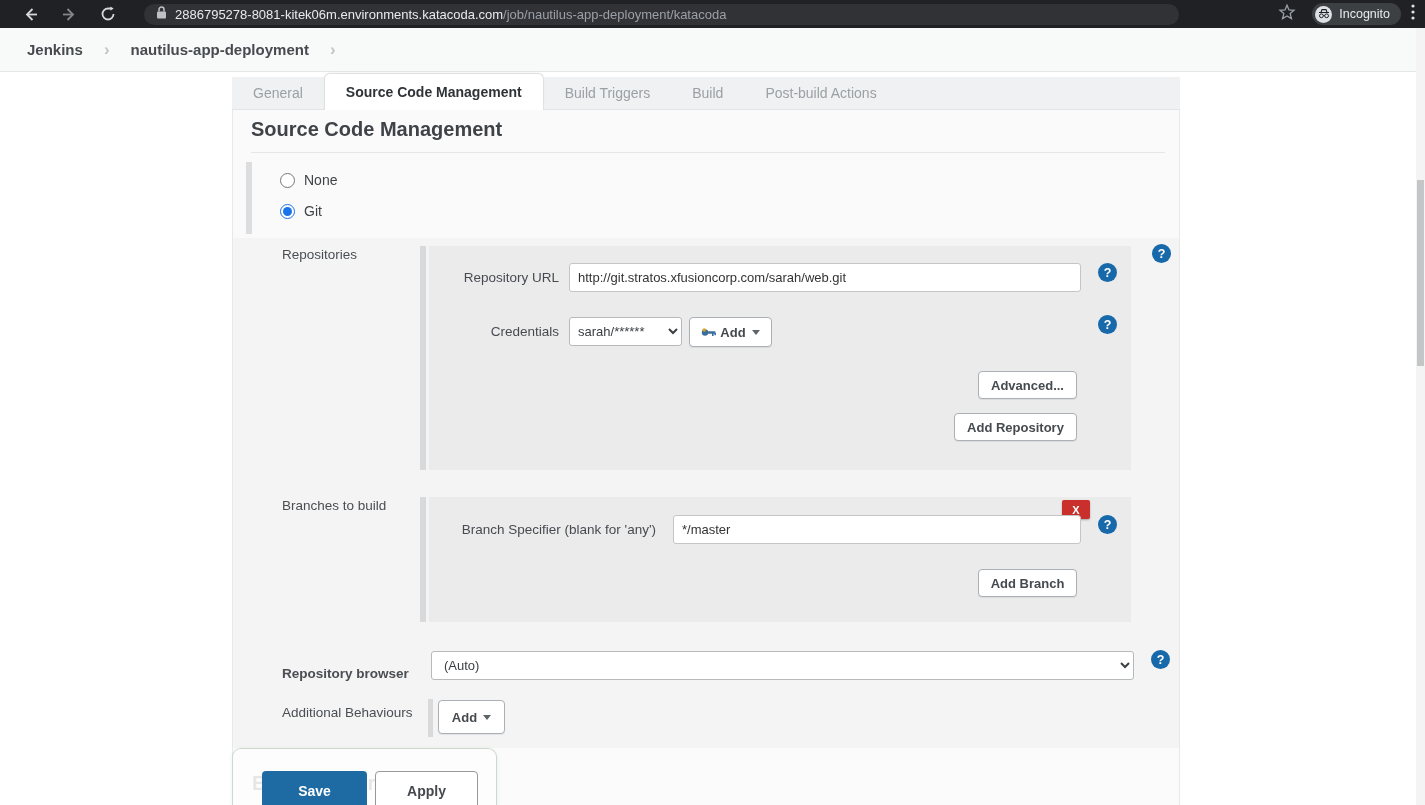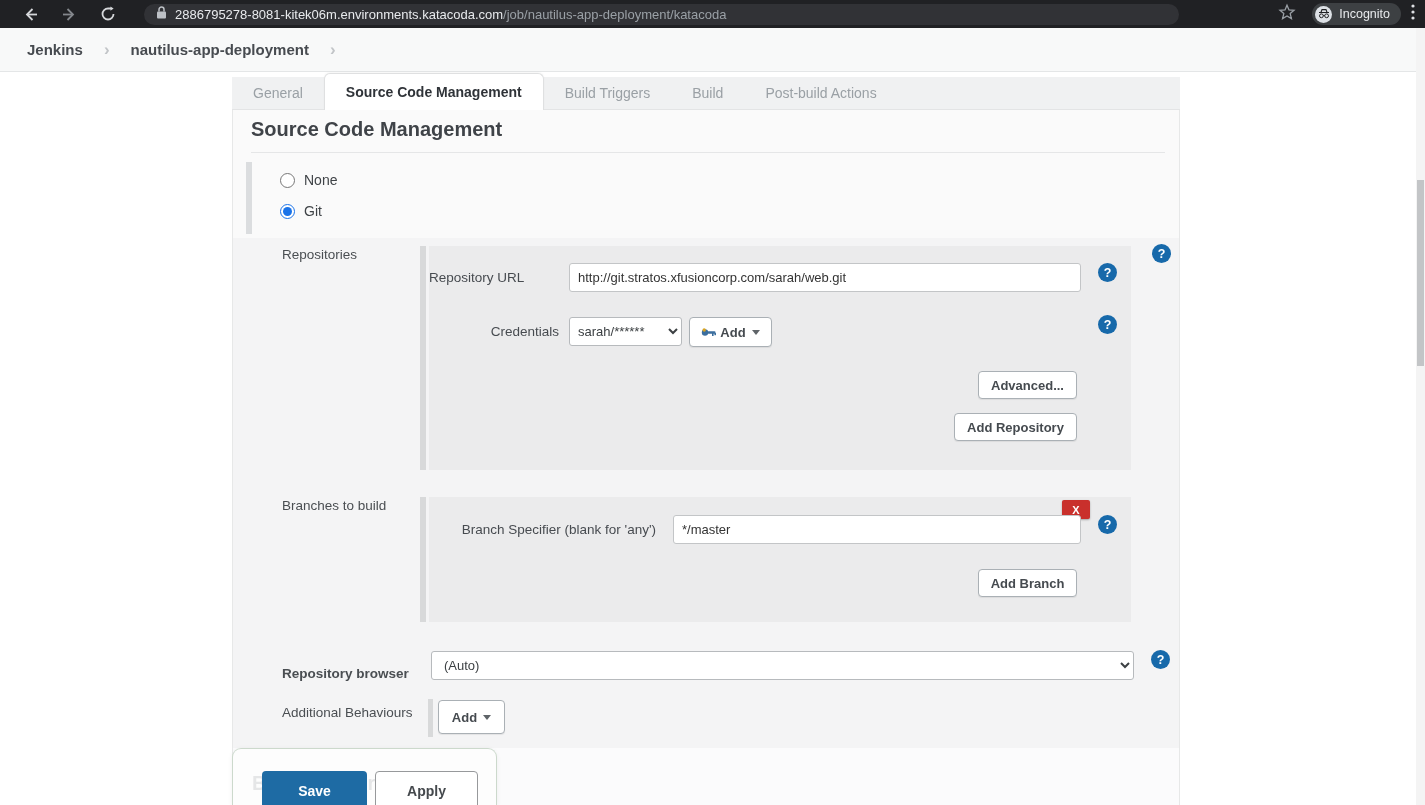--- a/index.html
+++ b/index.html
@@ -174,21 +174,21 @@
   </label>
   <label class="radio-row" style="top:93px;">
     <input type="radio" name="scm" checked="" style="">
     <span>Git</span>
   </label>
 
   <div class="row-label" style="top:137px;">Repositories</div>
   <div class="help" style="left:919px; top:134px;">?</div>
   <div class="dragbar" style="left:187px; top:136px; height:224px;"></div>
   <div class="panel" style="top:136px; height:224px;">
-    <div class="flabel" style="position:absolute; left:0; top:24px; width:130px; ">Repository URL</div>
+    <div class="flabel" style="position:absolute; left:0; top:24px; width:130px; text-align:right;">Repository URL</div>
     <input class="txt" style="left: 140px; top: 17px; width: 512px;" value="http://git.stratos.xfusioncorp.com/sarah/web.git">
     <div class="help" style="left:669px; top:17px;">?</div>
 
     <div class="flabel" style="position:absolute; left:0; top:78px; width:130px; text-align:right;">Credentials</div>
     <select style="position:absolute; left:140px; top:71px; width:113px;">
       <option selected="">sarah/******</option>
     </select>
     <button class="btn" style="left:260px; top:71px; width:83px; height:30px;">
       <svg width="16" height="11" viewBox="0 0 16 11">
           <circle cx="4" cy="5.5" r="3.2" fill="#3b6e9e"></circle>

